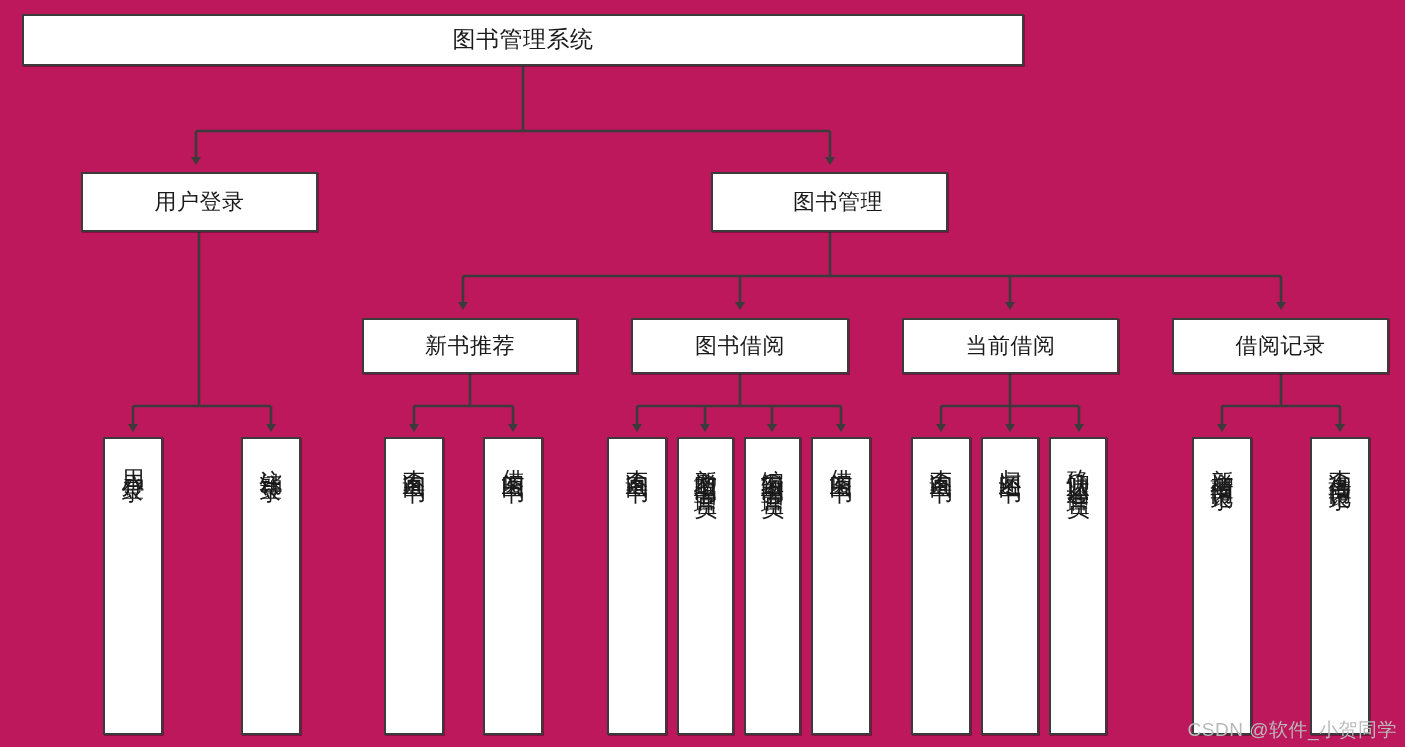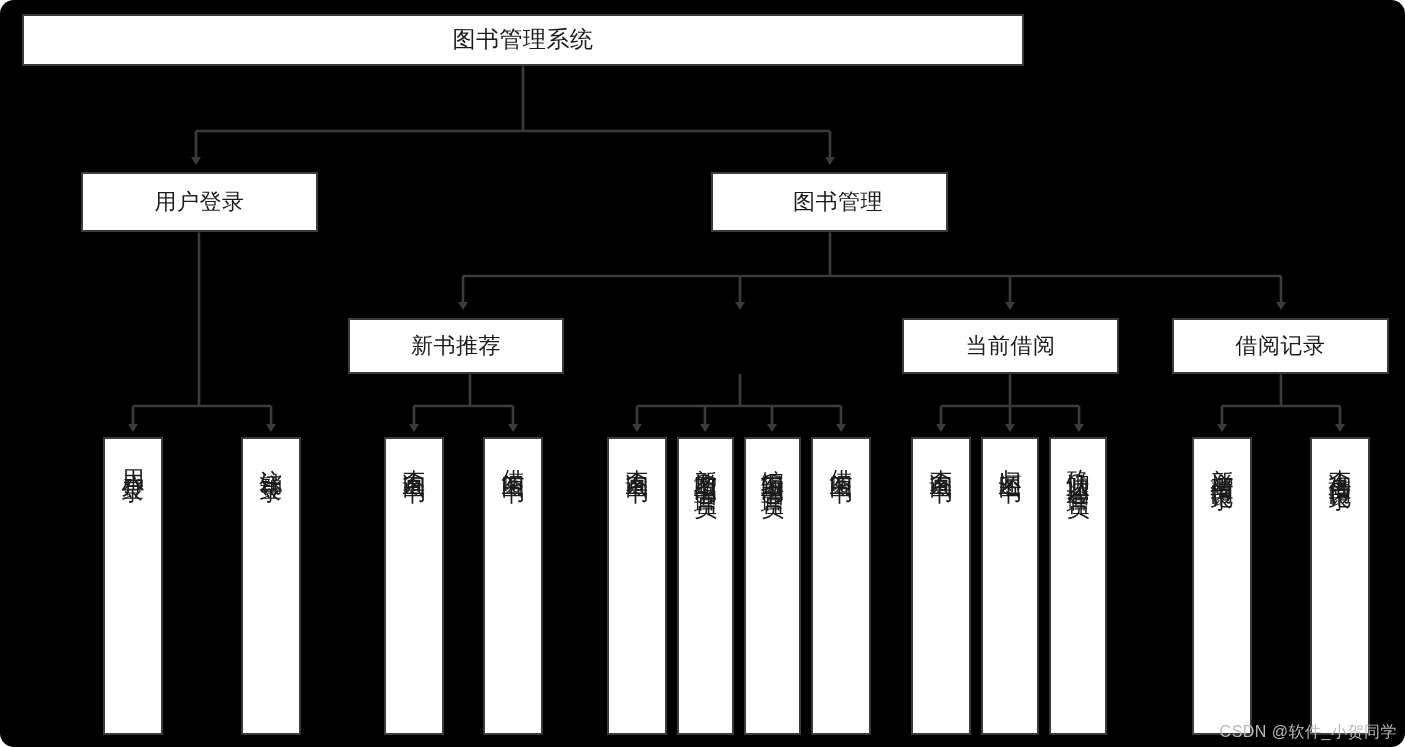--- a/index.html
+++ b/index.html
@@ -4,23 +4,22 @@
 <style>
   html,body{margin:0;padding:0;background:#ffffff;}
   body{
     font-family:"Liberation Sans","DejaVu Sans",sans-serif;
     -webkit-font-smoothing:antialiased;
   }
   #canvas{
     position:relative;
     width:1405px;
     height:747px;
-    background:#000000;
+    background:#be185d;
     overflow:hidden;
-    border-radius:14px;
   }
   svg#wires{
     position:absolute;
     left:0; top:0;
     width:1405px; height:747px;
     pointer-events:none;
   }
   .node{
     position:absolute;
     box-sizing:border-box;
@@ -54,21 +53,21 @@
     text-orientation:upright;
     font-size:23px;
     line-height:1.0;
     letter-spacing:4px;
     white-space:nowrap;
   }
   .watermark{
     position:absolute;
     right:8px;
     bottom:4px;
-    font-size:16px;
+    font-size:19px;
     color:#b9b9b9;
     letter-spacing:0.5px;
     white-space:nowrap;
     user-select:none;
   }
 </style>
 </head>
 <body>
 
 <div id="canvas">
@@ -127,22 +126,25 @@
     <span class="lbl">图书管理系统</span>
   </div>
 
   <div class="node h-node" style="left:81px; top:172px; width:237px; height:60px;">
     <span class="lbl">用户登录</span>
   </div>
   <div class="node h-node" style="left:711px; top:172px; width:237px; height:60px;padding-left:17px;">
     <span class="lbl">图书管理</span>
   </div>
 
-  <div class="node h-node" style="left:348px; top:318px; width:216px; height:56px;">
+  <div class="node h-node" style="left:362px; top:318px; width:216px; height:56px;">
     <span class="lbl">新书推荐</span>
+  </div>
+  <div class="node h-node" style="left:631px; top:318px; width:218px; height:56px;">
+    <span class="lbl">图书借阅</span>
   </div>
   <div class="node h-node" style="left:1172px; top:318px; width:217px; height:56px;">
     <span class="lbl">借阅记录</span>
   </div>
   <div class="node h-node" style="left:902px; top:318px; width:217px; height:56px;">
     <span class="lbl">当前借阅</span>
   </div>
 
   <div class="node v-node" style="left:103px; top:437px; width:60px; height:298px;">
     <span class="lbl">用户登录</span>

